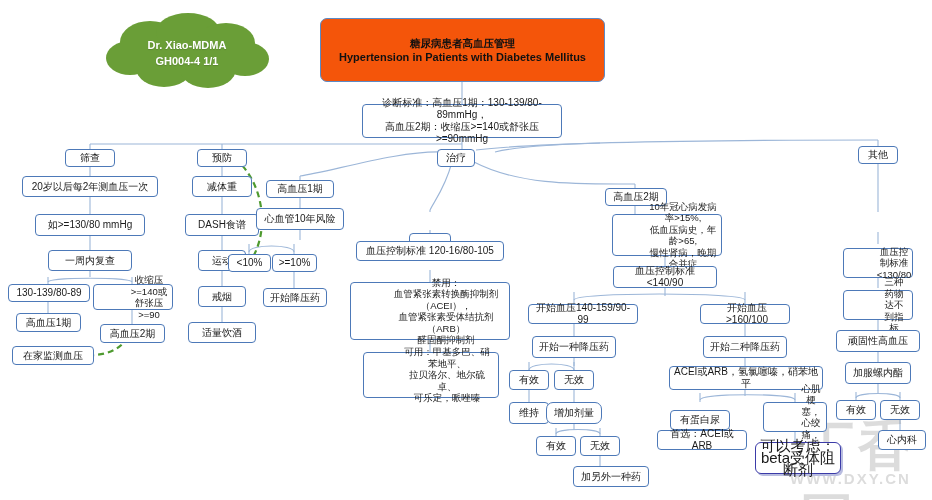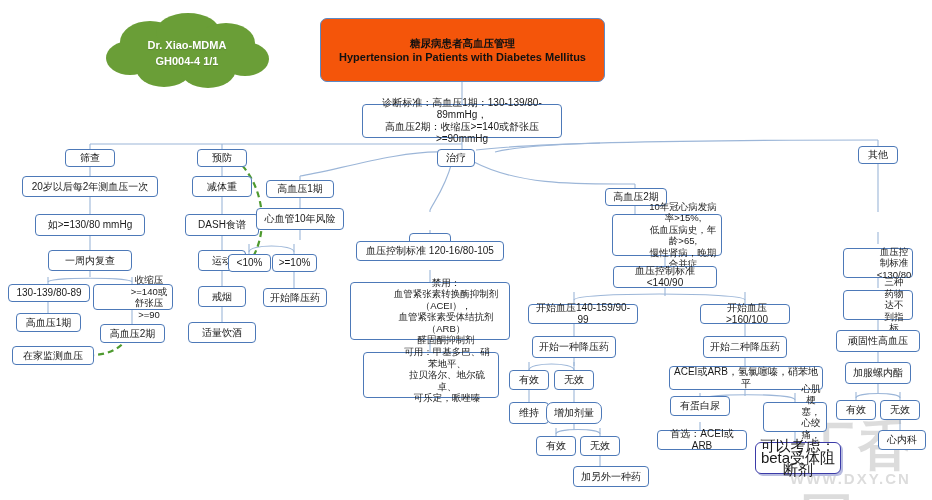--- a/index.html
+++ b/index.html
@@ -223,21 +223,21 @@
   <div class="node" style="left:554px;top:370px;width:40px;height:20px;">无效</div>
   <div class="node" style="left:509px;top:402px;width:40px;height:22px;">维持</div>
   <div class="node" style="left:546px;top:402px;width:56px;height:22px;border-radius:7px;">增加剂量</div>
   <div class="node" style="left:536px;top:436px;width:40px;height:20px;">有效</div>
   <div class="node" style="left:580px;top:436px;width:40px;height:20px;">无效</div>
   <div class="node" style="left:573px;top:466px;width:76px;height:21px;">加另外一种药</div>
 
   <div class="node" style="left:700px;top:304px;width:90px;height:20px;padding-left:8px;">开始血压&gt;160/100</div>
   <div class="node" style="left:703px;top:336px;width:84px;height:22px;">开始二种降压药</div>
   <div class="node" style="left:669px;top:366px;width:154px;height:24px;">ACEI或ARB，氢氯噻嗪，硝苯地平</div>
-  <div class="node" style="left:670px;top:396px;width:60px;height:20px;">有蛋白尿</div>
+  <div class="node" style="left:670px;top:410px;width:60px;height:20px;">有蛋白尿</div>
   <div class="node" style="left:657px;top:430px;width:90px;height:20px;">首选：ACEI或ARB</div>
   <div class="node small" style="left:763px;top:402px;width:64px;height:30px;">心肌梗塞，
 心绞痛，心衰</div>
   <div class="beta-node" style="left:755px;top:442px;width:86px;height:32px;">可以考虑：
 beta受体阻断剂</div>
 
   <div class="node" style="left:858px;top:146px;width:40px;height:18px;">其他</div>
   <div class="node small" style="left:843px;top:248px;width:70px;height:30px;">血压控制标准
 &lt;130/80</div>
   <div class="node small" style="left:843px;top:290px;width:70px;height:30px;">三种药物

